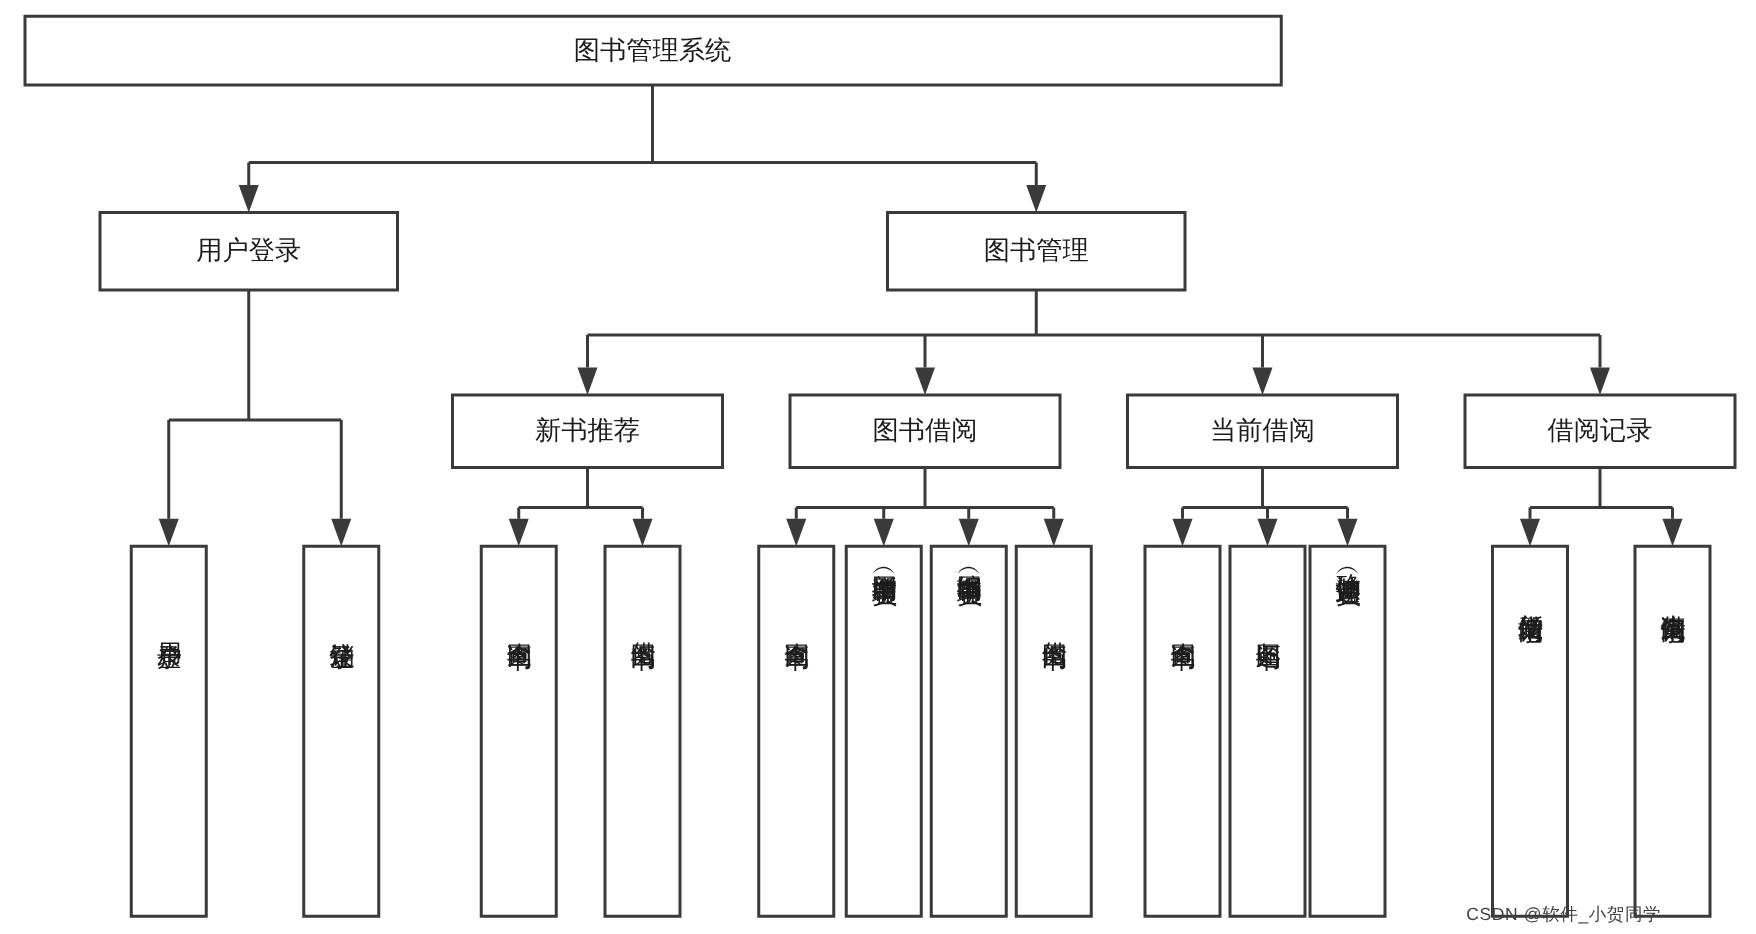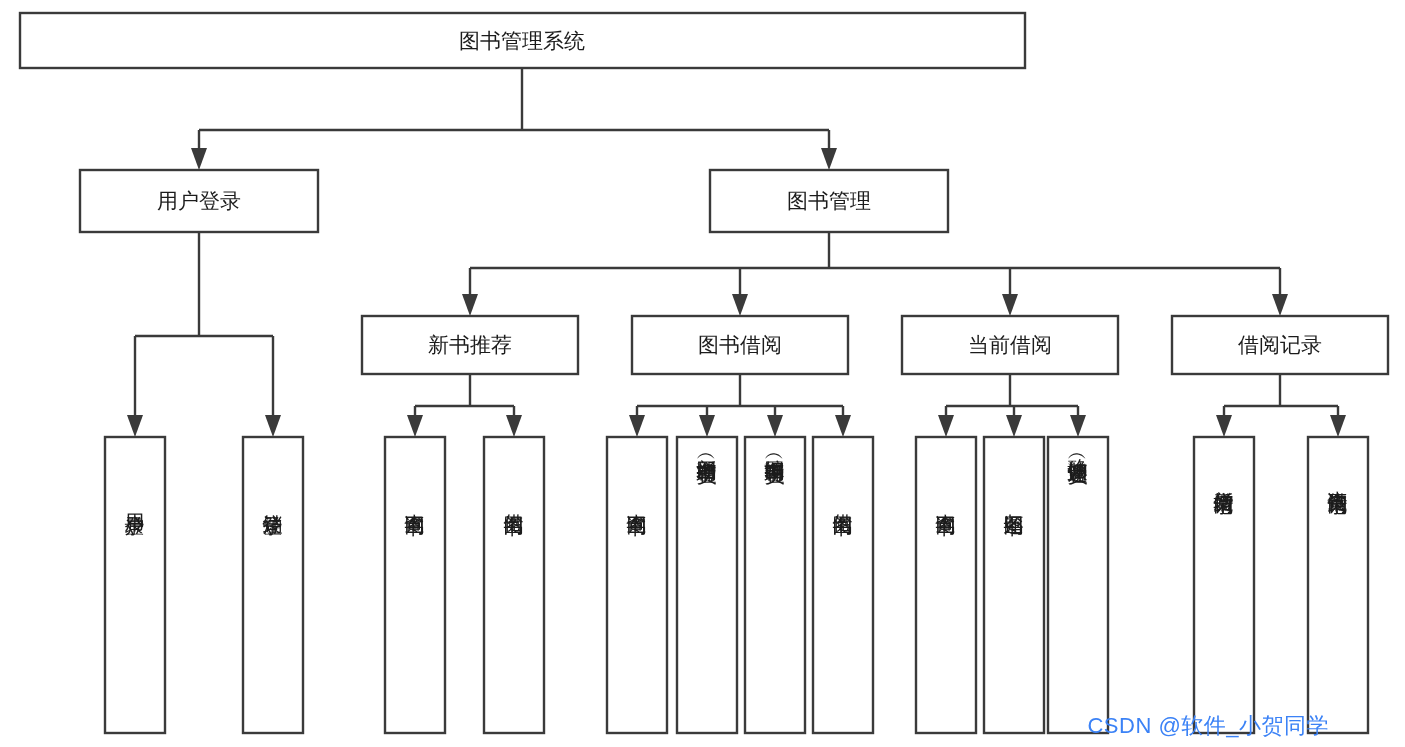--- a/index.html
+++ b/index.html
@@ -54,22 +54,22 @@
     text-anchor: middle;
     writing-mode: vertical-rl;
     text-orientation: upright;
     letter-spacing: 1px;
   }
   .watermark {
     position: absolute;
     right: 12px;
     bottom: 6px;
     font-family: "Liberation Sans", "DejaVu Sans", sans-serif;
-    font-size: 22px;
-    color: #3b82f6;
+    font-size: 14px;
+    color: #404040;
     white-space: nowrap;
     letter-spacing: 0.5px;
     pointer-events: none;
   }
 </style>
 </head>
 <body>
 
 <div id="diagram-root">
   <svg class="flow" viewBox="0 0 1405 747" xmlns="http://www.w3.org/2000/svg">

